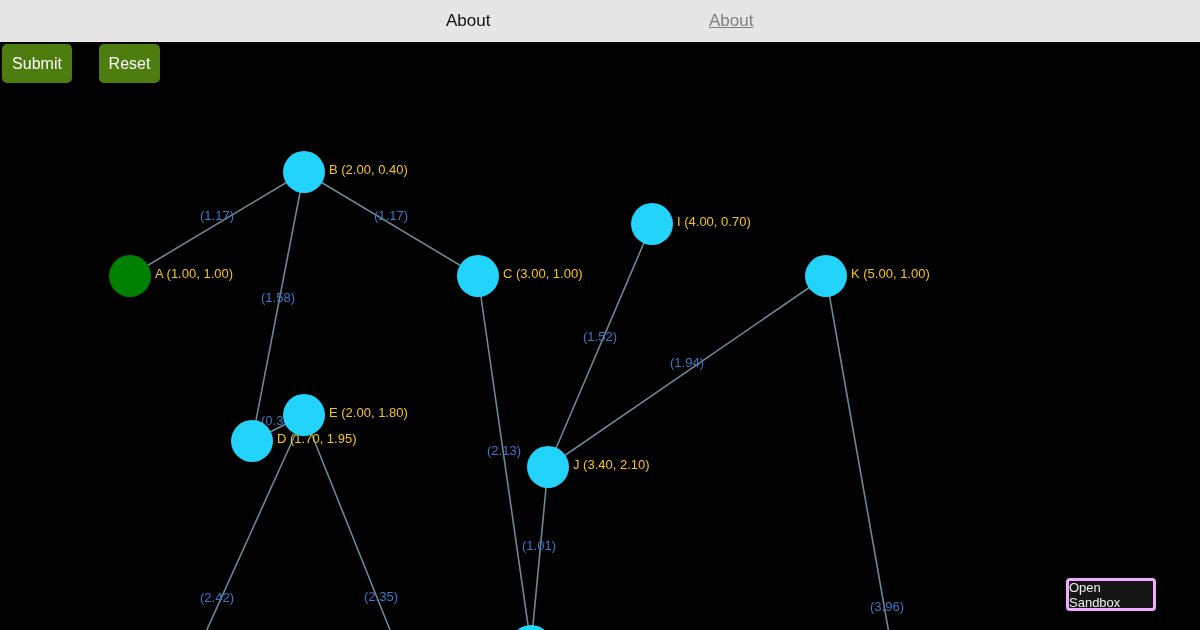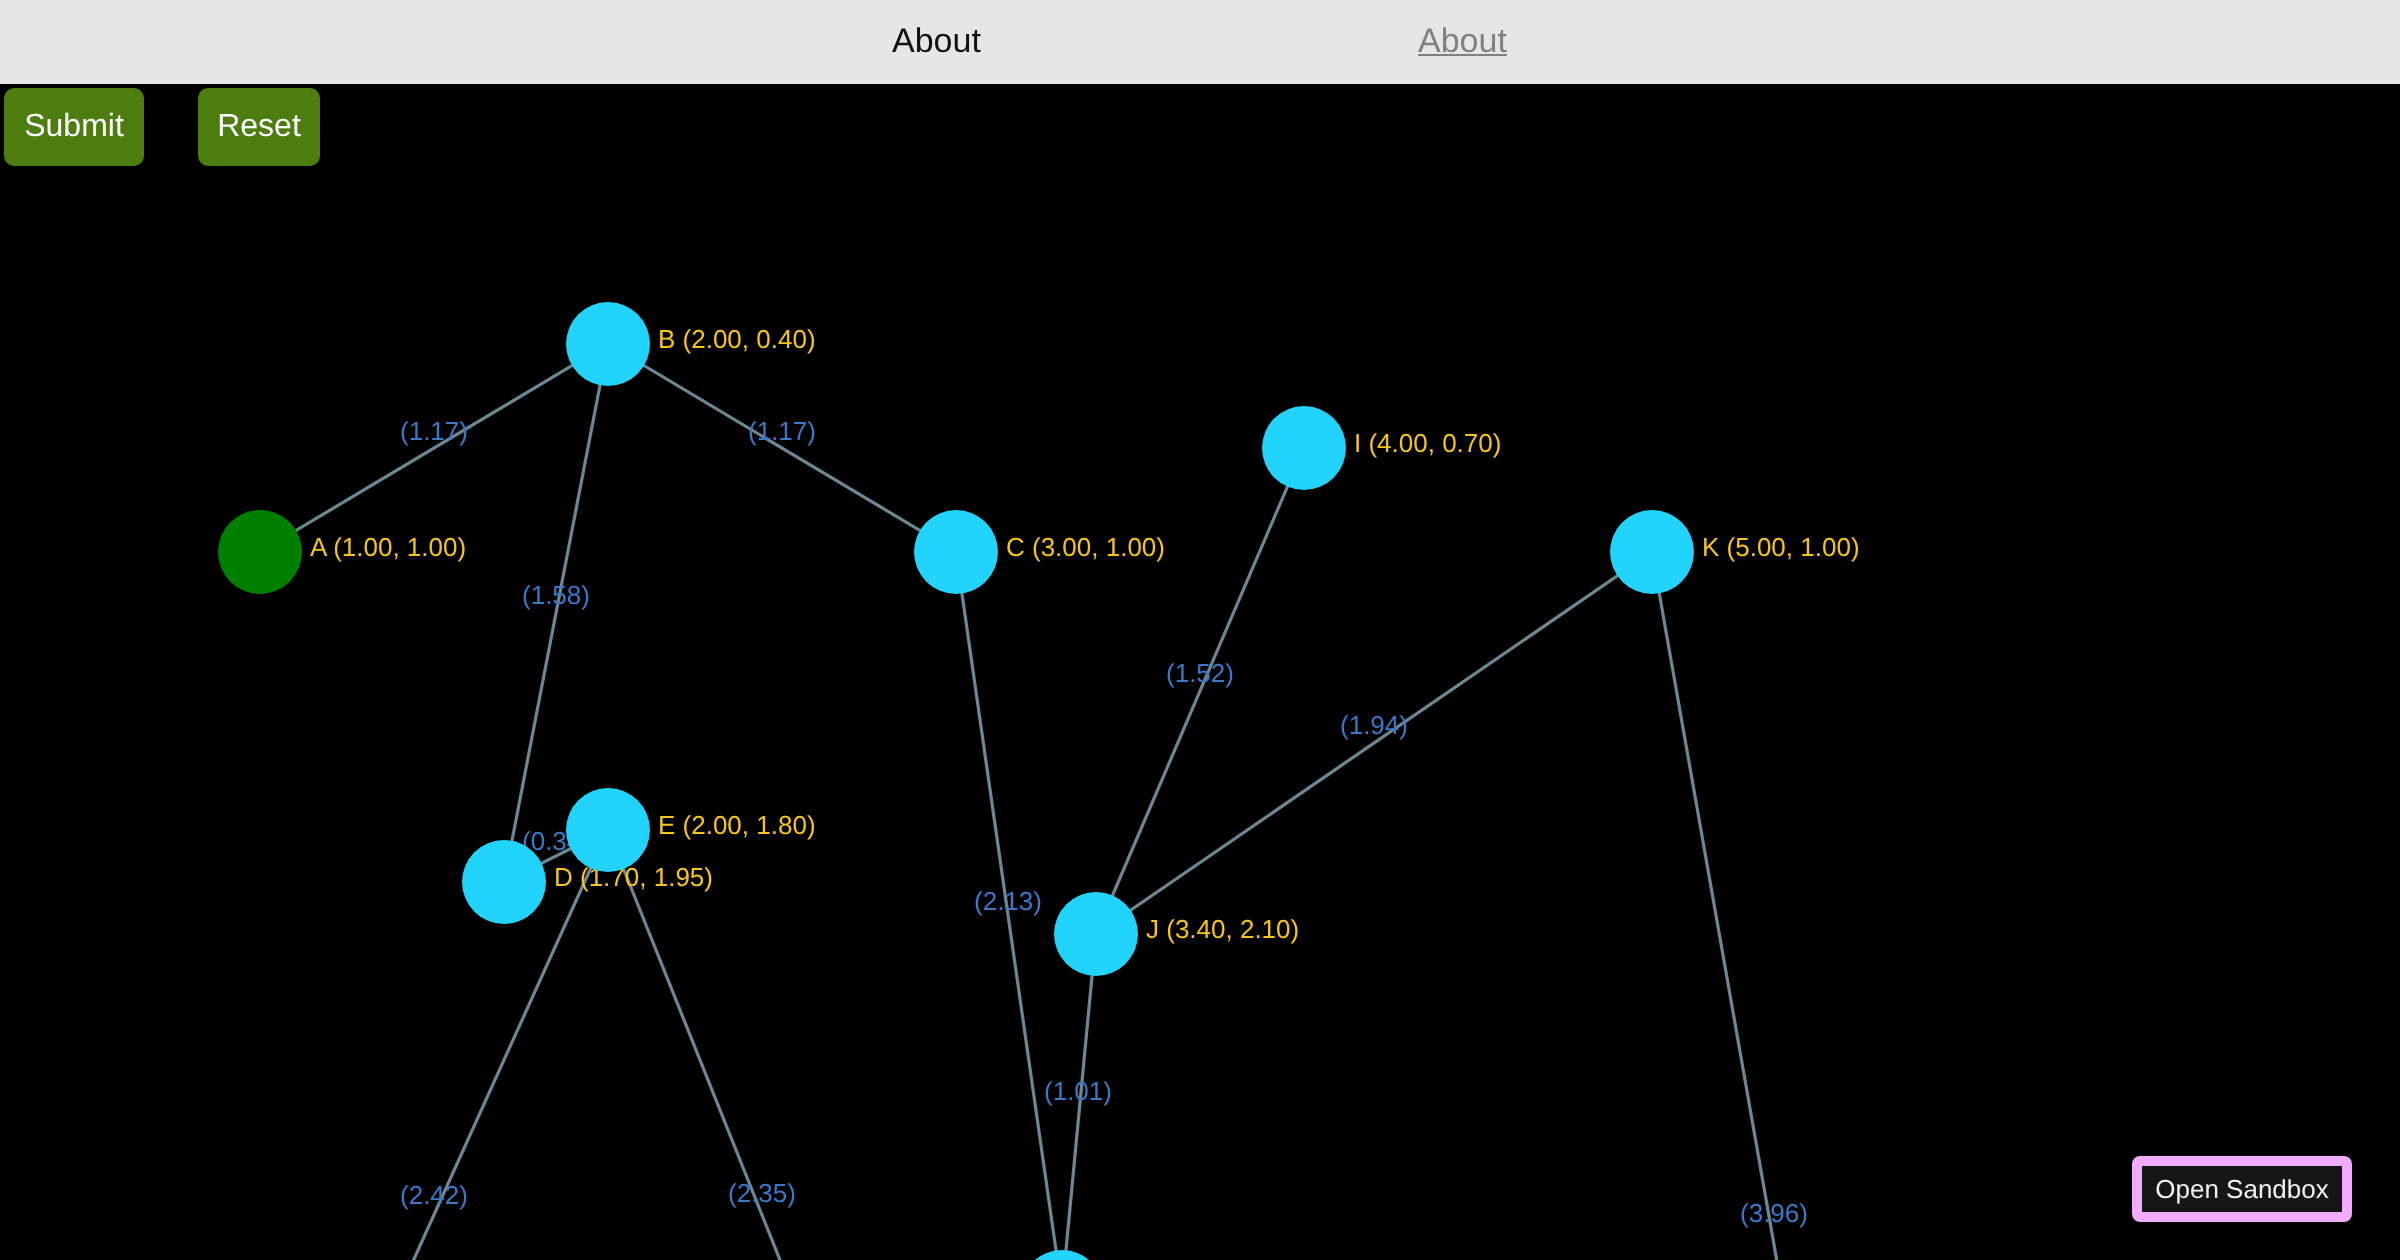--- a/index.html
+++ b/index.html
@@ -20,22 +20,22 @@
     .nav-about { left: 709px; color: #808080; text-decoration: underline; }
     .btn {
       position: absolute; top: 44px; height: 39px; border-radius: 5px;
       background: #4d7c0f; color: #fff; border: none; font-size: 16px;
       font-family: "Liberation Sans", sans-serif; padding: 0; cursor: pointer;
     }
     .btn-submit { left: 2px; width: 70px; }
     .btn-reset { left: 76px; width: 61px; margin-left: 23px; }
     svg.graph { position: absolute; left: 0; top: 0; }
     .sandbox {
-      position: absolute; left: 1066px; top: 578px; width: 110px; height: 33px;
-      background: #161616; border: 5px solid #f0abfc; border-radius: 4px;
+      position: absolute; left: 1066px; top: 578px; width: 90px; height: 33px;
+      background: #161616; border: 3px solid #f0abfc; border-radius: 4px;
       color: #f0f0f0; font-size: 13px; font-family: "Liberation Sans", sans-serif;
       display: flex; align-items: center; justify-content: center; cursor: pointer;
       box-sizing: border-box;
     }
   </style>
 </head>
 <body>
 
 <div class="nav">
   <span class="nav-link nav-home">About</span>

